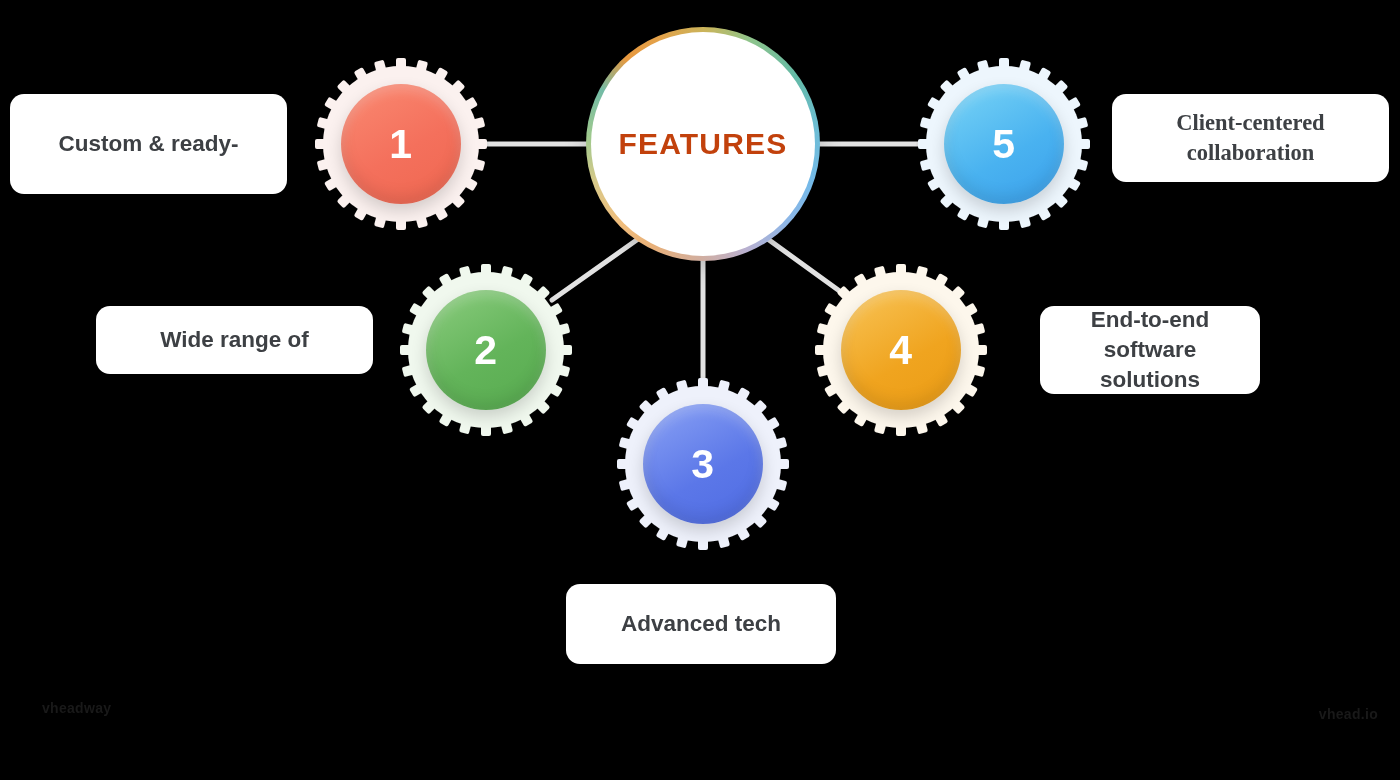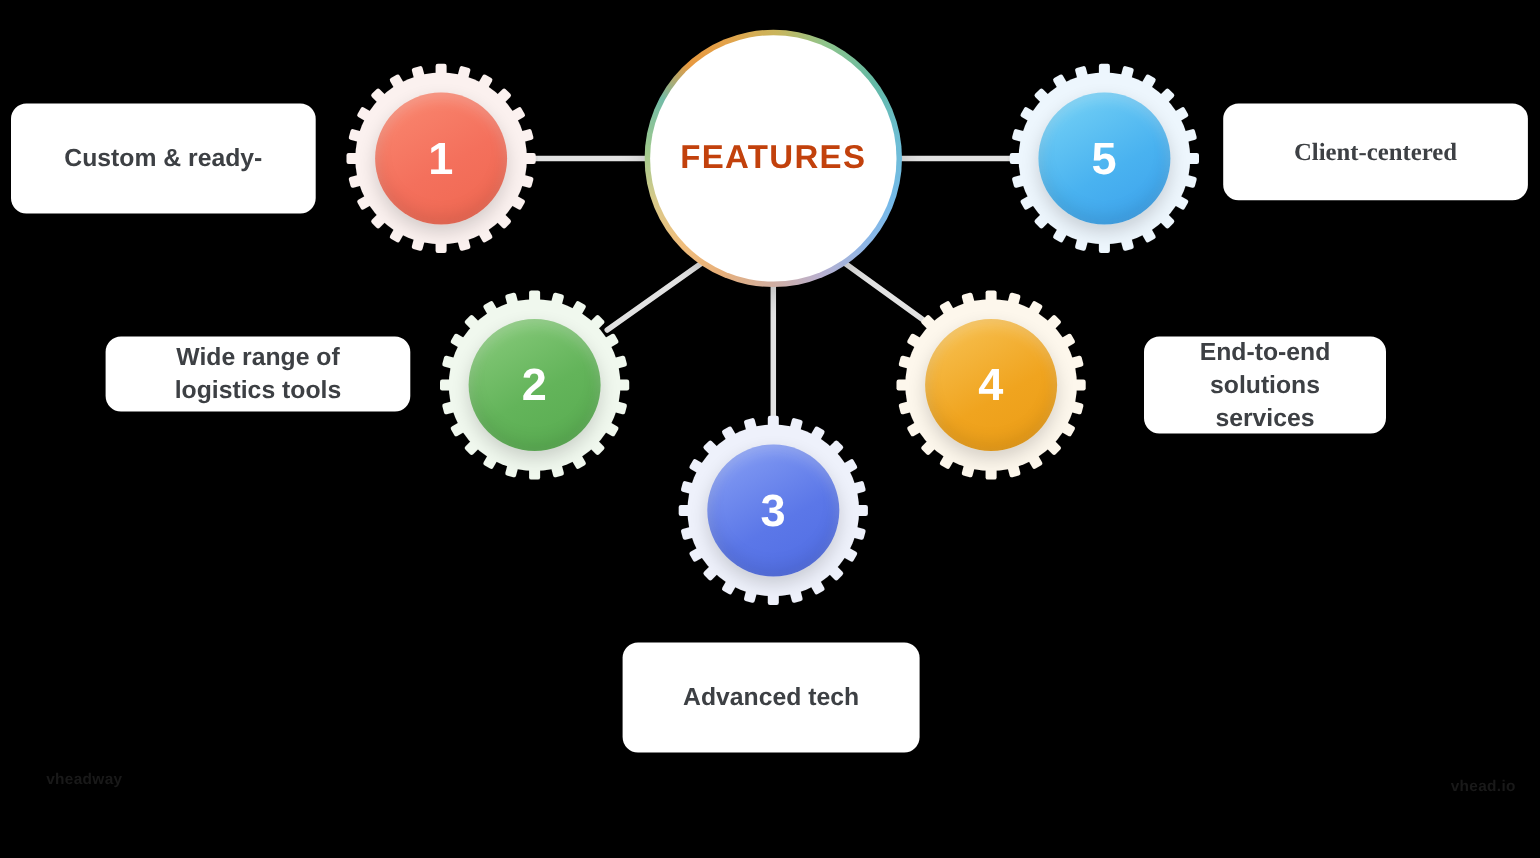--- a/index.html
+++ b/index.html
@@ -370,39 +370,39 @@
 
   <div class="card" id="card-1" style="left:10px; top:94px; width:277px; height:100px;">
     <div>
       <span>Custom &amp; ready-</span>
     </div>
   </div>
 
   <div class="card" id="card-2" style="left:96px; top:306px; width:277px; height:68px;">
     <div>
       <span>Wide range of</span>
-      <span>logistics tools</span>
-    </div>
-  </div>
-
-  <div class="card" id="card-3" style="left:566px; top:584px; width:270px; height:100px;">
+    </div>
+  </div>
+
+  <div class="card" id="card-3" style="left:566px; top:584px; width:270px; height:80px;">
     <div>
       <span>Advanced tech</span>
     </div>
   </div>
 
   <div class="card" id="card-4" style="left:1040px; top:306px; width:220px; height:88px;">
     <div>
       <span>End-to-end</span>
-      <span>solutions services</span>
+      <span>software solutions</span>
     </div>
   </div>
 
   <div class="card" id="card-5" style="left:1112px; top:94px; width:277px; height:88px;font-family:Liberation Serif, serif;">
     <div>
       <span>Client-centered</span>
+      <span>collaboration</span>
     </div>
   </div>
 
   <div class="watermark" id="watermark-left">vheadway</div>
   <div class="watermark" id="watermark-right">vhead.io</div>
 
 </div>
 
 </body></html>

